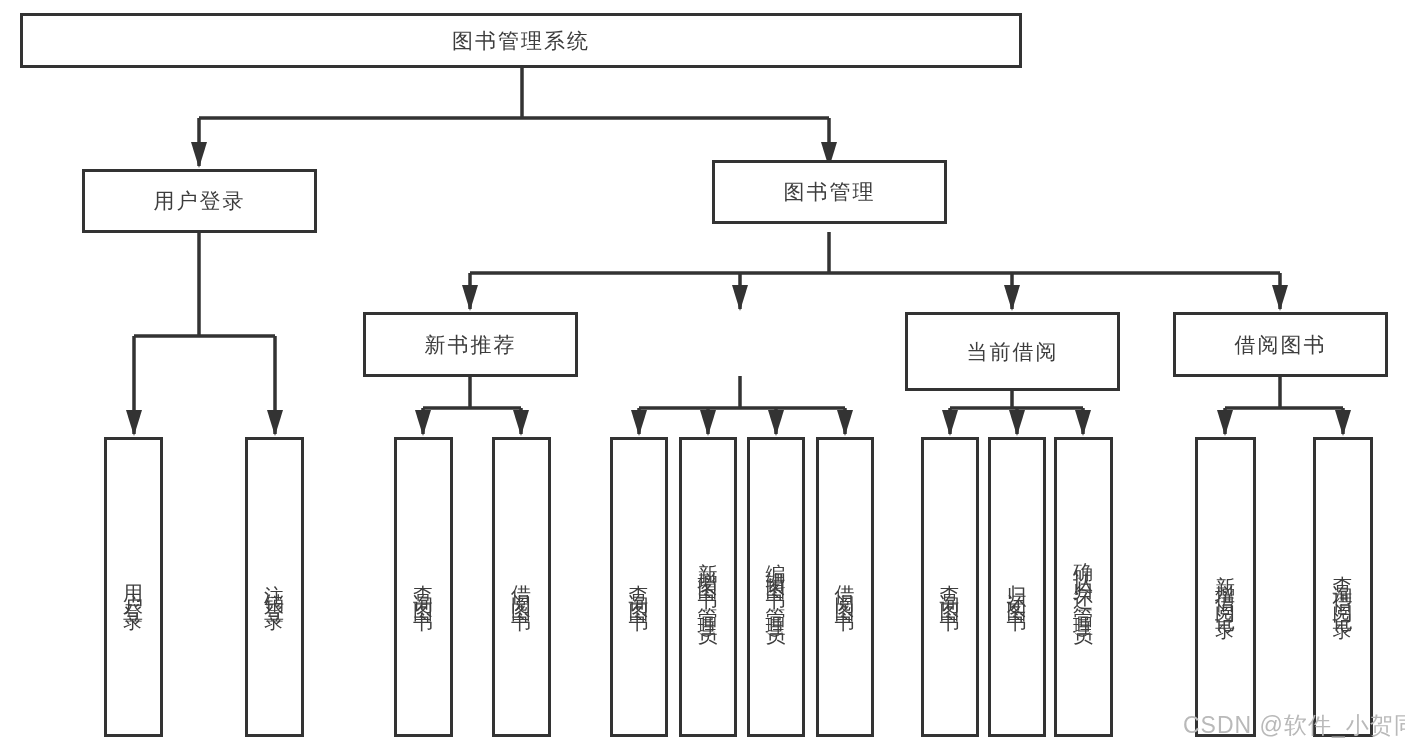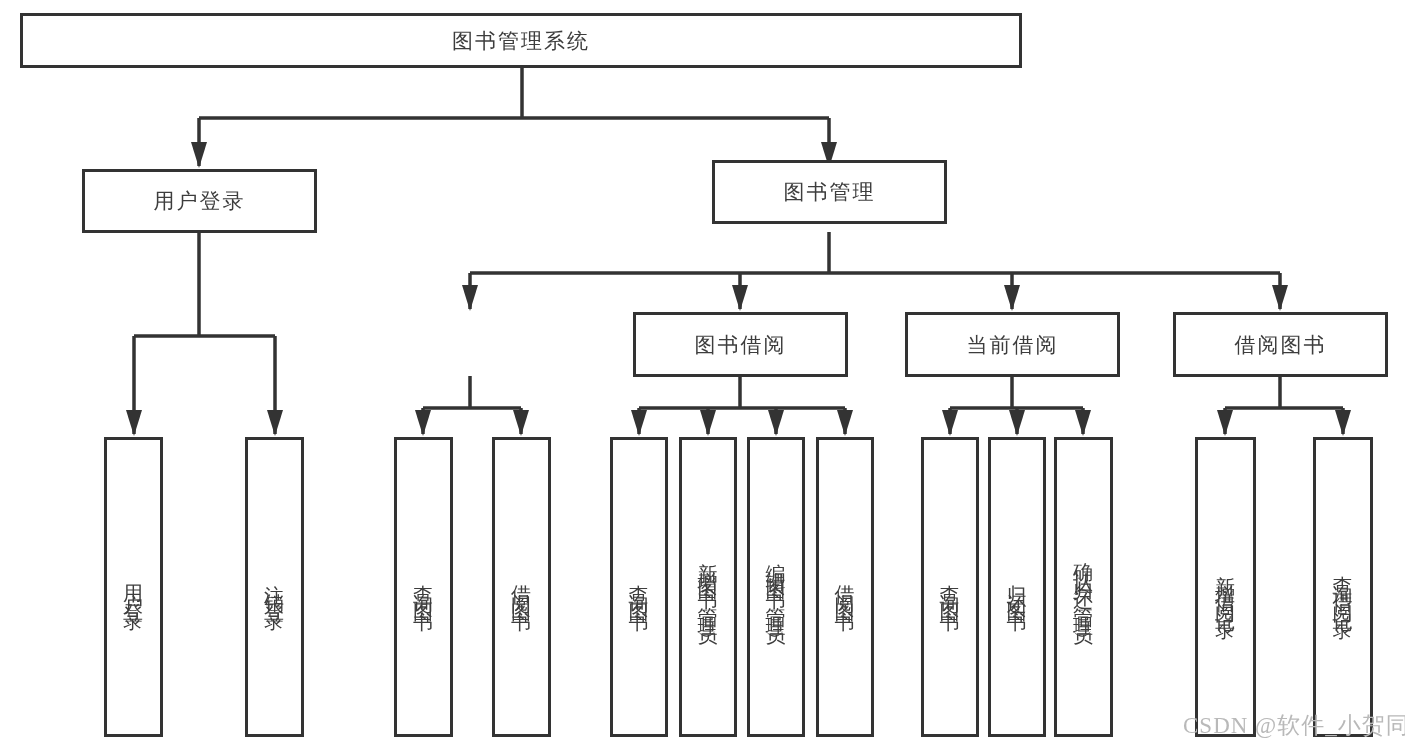--- a/index.html
+++ b/index.html
@@ -1,20 +1,20 @@
 <!DOCTYPE html>
 <html><head>
 <meta charset="utf-8">
 <style>
   html,body{margin:0;padding:0;background:#ffffff;}
   #canvas{
     position:relative;
     width:1405px;height:747px;
     background:#ffffff;
-    font-family:Liberation Serif, serif;
+    font-family:Liberation Sans, sans-serif;
     overflow:hidden;
   }
   #connectors{position:absolute;left:0;top:0;width:1405px;height:747px;}
   .node{
     position:absolute;
     box-sizing:border-box;
     background:#ffffff;
     border:3px solid #333333;
     display:flex;align-items:center;justify-content:center;
     color:#3d3d3d;
@@ -41,21 +41,21 @@
     color:#3d3d3d;
   }
   
   #root-node{left:20px;top:13px;width:1002px;height:55px;}
   
   #node-user-login{left:82px;top:169px;width:235px;height:64px;}
   #node-book-management{left:712px;top:160px;width:235px;height:64px;}
   
   #node-new-book{left:363px;top:312px;width:215px;height:65px;}
   #node-book-borrow{left:633px;top:312px;width:215px;height:65px;}
-  #node-current-borrow{left:905px;top:312px;width:215px;height:65px;}
+  #node-current-borrow{left:905px;top:312px;width:215px;height:79px;}
   #node-borrow-record{left:1173px;top:312px;width:215px;height:65px;}
   
   #leaf-login{left:104px;top:437px;width:59px;height:300px;}
   #leaf-logout{left:245px;top:437px;width:59px;height:300px;}
   
   #leaf-nb-query{left:394px;top:437px;width:59px;height:300px;}
   #leaf-nb-borrow{left:492px;top:437px;width:59px;height:300px;}
   
   #leaf-bb-query{left:610px;top:437px;width:58px;height:300px;}
   #leaf-bb-add{left:679px;top:437px;width:58px;height:300px;}
@@ -112,21 +112,21 @@
       <polygon points="1217,410 1233,410 1225,436"></polygon>
       <polygon points="1335,410 1351,410 1343,436"></polygon>
     </g>
   </svg>
 
   <div class="node" id="root-node">图书管理系统</div>
 
   <div class="node" id="node-user-login">用户登录</div>
   <div class="node" id="node-book-management">图书管理</div>
 
-  <div class="node" id="node-book-borrow">图书借阅</div>
+  <div class="node" id="node-new-book">新书推荐</div>
   <div class="node" id="node-current-borrow">当前借阅</div>
   <div class="node" id="node-borrow-record">借阅图书</div>
 
   <div class="vnode" id="leaf-login">
     <span>用户登录</span>
   </div>
   <div class="vnode" id="leaf-logout">
     <span>注销登录</span>
   </div>
 

